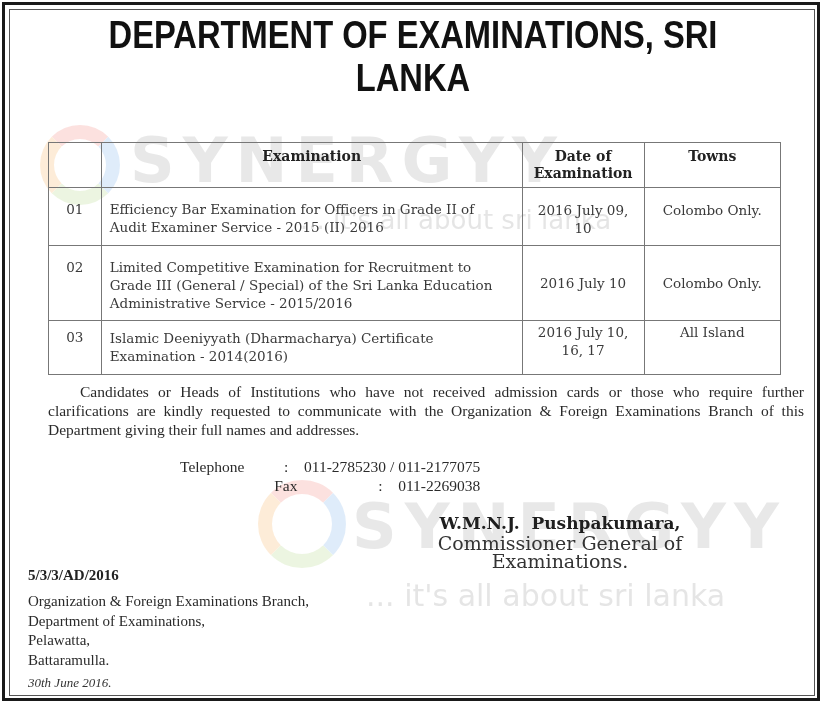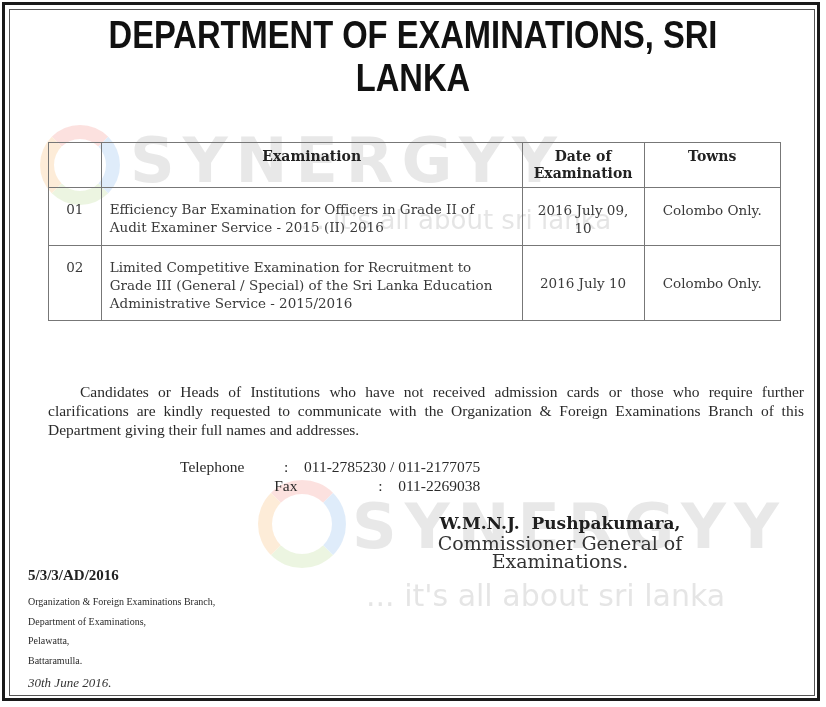--- a/index.html
+++ b/index.html
@@ -176,21 +176,21 @@
       font-family: "Liberation Serif", serif;
       font-weight: bold;
       font-size: 15px;
       color: #222;
     }
     .address {
       position: absolute;
       left: 28px;
       top: 592px;
       font-family: "Liberation Serif", serif;
-      font-size: 10px;
+      font-size: 15px;
       line-height: 19.5px;
       color: #2a2a2a;
     }
     .notice-date {
       position: absolute;
       left: 28px;
       top: 675px;
       font-family: "Liberation Serif", serif;
       font-style: italic;
       font-size: 13px;
@@ -233,20 +233,26 @@
         <td class="cell-no">01</td>
         <td class="cell-exam">Efficiency Bar Examination for Officers in Grade II of Audit Examiner Service - 2015 (II) 2016</td>
         <td class="cell-date"><span style="display:inline-block;width:105px;">2016 July 09, 10</span></td>
         <td class="cell-town">Colombo Only.</td>
       </tr>
       <tr class="row-2">
         <td class="cell-no">02</td>
         <td class="cell-exam">Limited Competitive Examination for Recruitment to Grade III (General / Special) of the Sri Lanka Education Administrative Service - 2015/2016</td>
         <td class="cell-date">2016 July 10</td>
         <td class="cell-town">Colombo Only.</td>
+      </tr>
+      <tr class="row-3">
+        <td class="cell-no">03</td>
+        <td class="cell-exam">Islamic Deeniyyath (Dharmacharya) Certificate Examination - 2014(2016)</td>
+        <td class="cell-date"><span style="display:inline-block;width:105px;">2016 July 10, 16, 17</span></td>
+        <td class="cell-town">All Island</td>
       </tr>
     </tbody>
   </table>
 
   <p class="para" style="top:382px;left:48px;width:756px;"><span class="indent"></span><span>Candidates or Heads of Institutions who have not received admission cards or those who require further clarifications are kindly requested to communicate with the Organization &amp; Foreign Examinations Branch of this Department giving their full names and addresses.</span></p>
 
   <div class="contact">
     <div class="contact-row">
       <span class="contact-label">Telephone</span>
       <span class="contact-colon">:</span>

